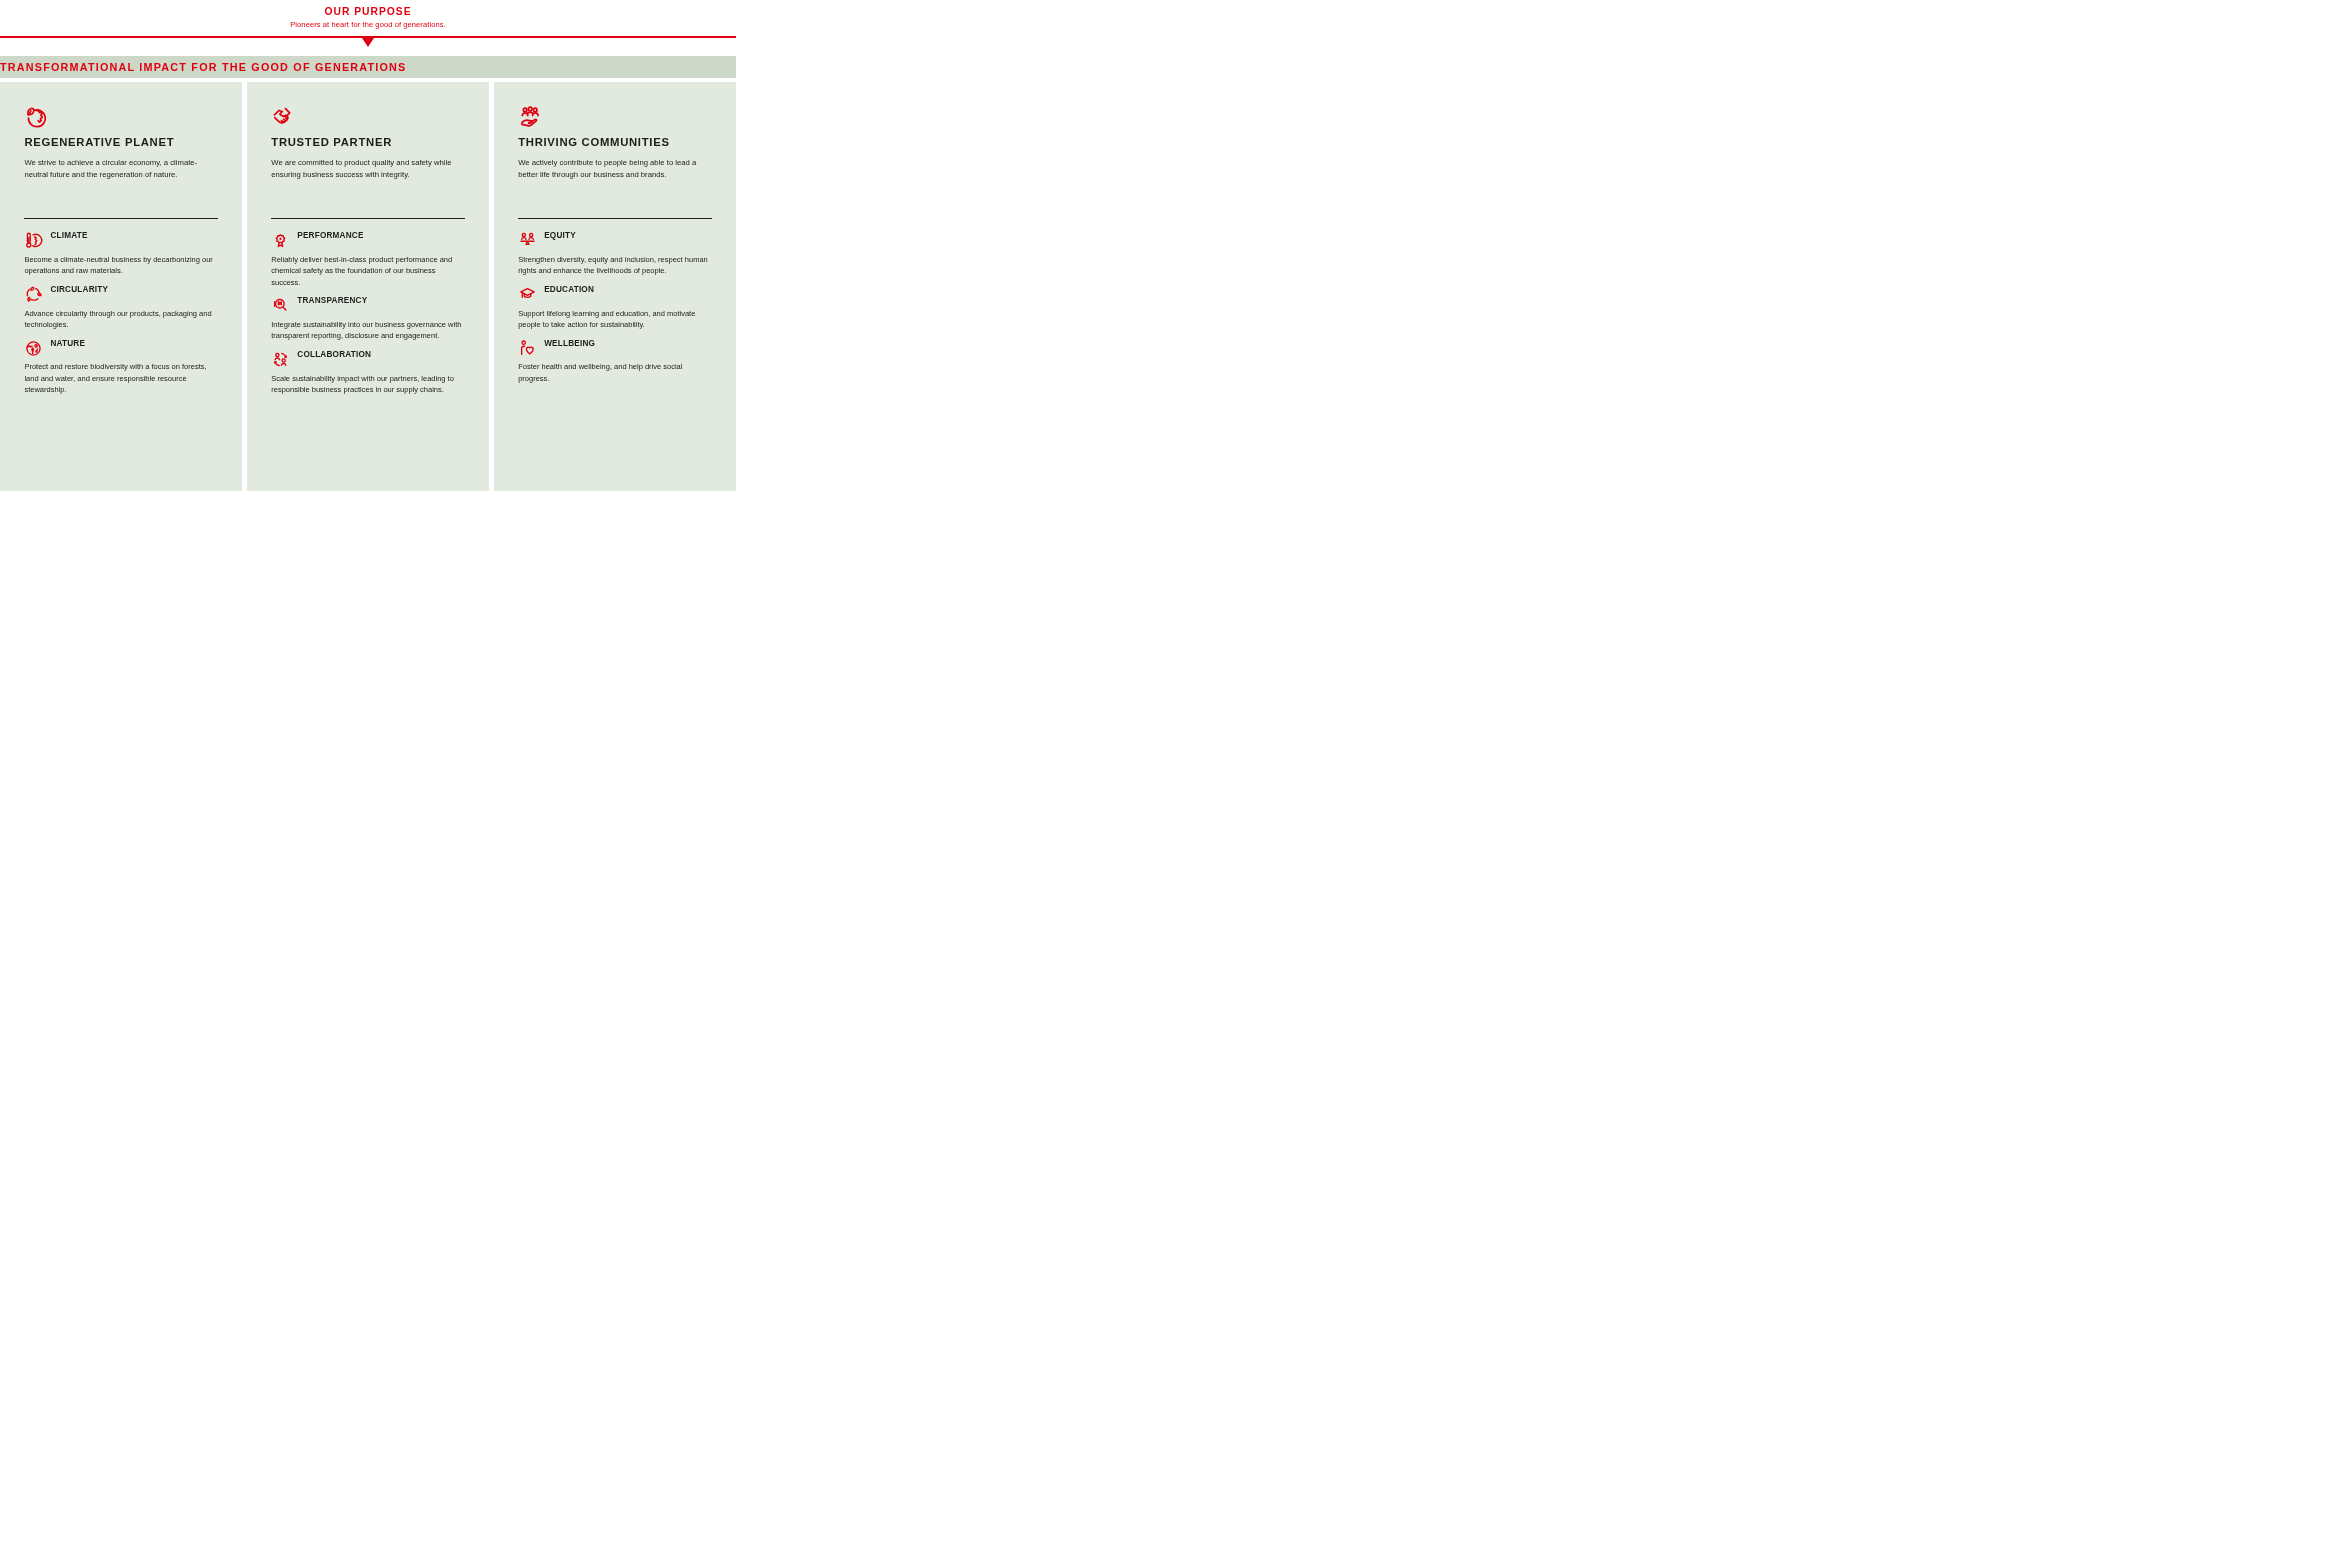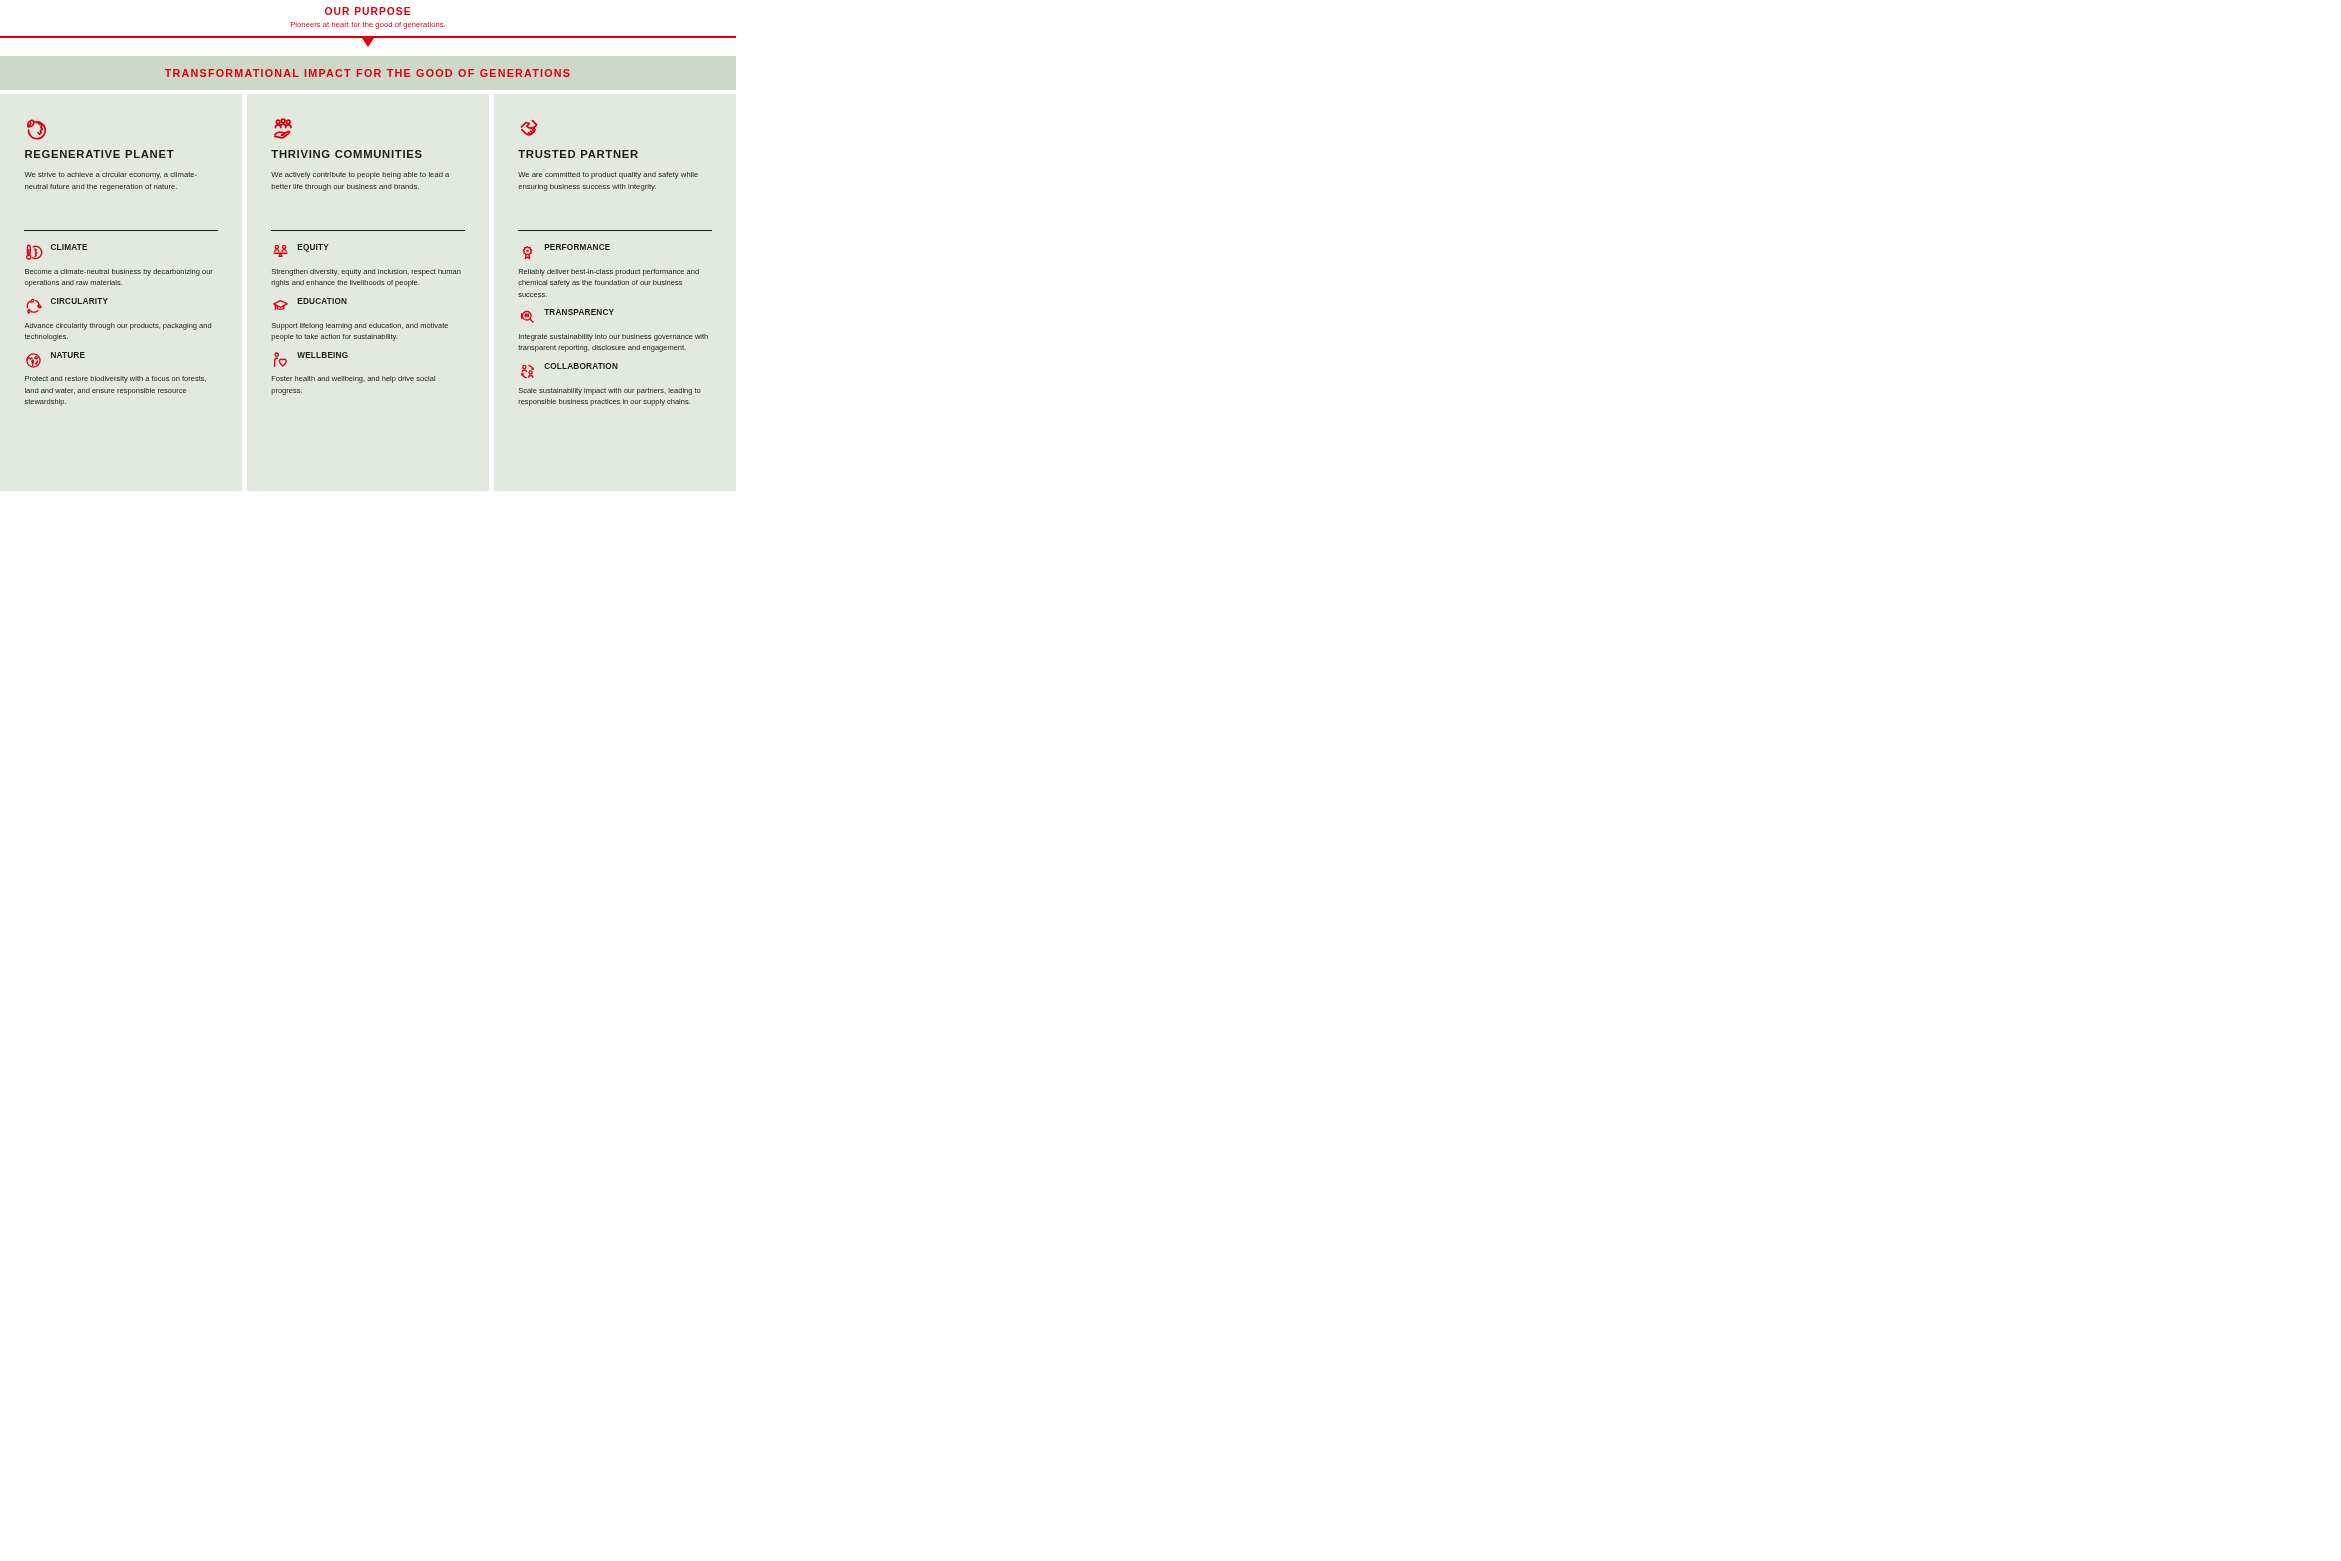--- a/index.html
+++ b/index.html
@@ -39,25 +39,25 @@
     width: 0; height: 0;
     margin: 0 auto;
     border-left: 6.6px solid transparent;
     border-right: 6.6px solid transparent;
     border-top: 9.4px solid #e1000f;
   }
 
   
   .impact-banner {
     margin-top: 9.4px;
-    height: 34px;
+    height: 22px;
     background: #cdd8c9;
     display: flex;
     align-items: center;
-    justify-content: center;
+    justify-content: flex-start;
   }
   .impact-banner span {
     color: #e1000f;
     font-size: 10.8px;
     font-weight: bold;
     letter-spacing: 1.2px;
     white-space: nowrap;
   }
 
   
@@ -200,20 +200,80 @@
               <circle class="ic" cx="15.3" cy="8.6" r="1.5"></circle>
               <circle class="ic-fill" cx="15.3" cy="8.6" r="0.55"></circle>
               <path class="ic" d="M4.2 10.5l2.6-2 1.4 1.8 2-1.4"></path>
               <path class="ic" d="M10.9 11.2c-1.3 1.5-1.3 3 .1 4.4 1.5-1.3 1.5-2.8-.1-4.4zM11 15.6v2.6"></path>
               <path class="ic" d="M16.9 12.6a5.3 5.3 0 0 1-1.6 3.6M15 15.2l.3 1.3 1.4-.3"></path>
             </svg>
           </span>
           <h3 class="focus-label">NATURE</h3>
         </div>
         <p class="focus-text">Protect and restore biodiversity with a focus on forests, land and water, and ensure responsible resource stewardship.</p>
+      </section>
+    </article>
+
+    <article class="pillar">
+      <div class="pillar-icon">
+        <svg viewBox="0 0 24 24">
+          <path class="ic" d="M14.2 3.6l4.2 4.2-2.2 2.2"></path>
+          <path class="ic" d="M3.4 9.8l4.4-4.4 3.4 1-2.5 2.5c2.3 2.4 4.3 2.8 6.1 1.2l1.5 1.5c1 1-.1 2.6-1.5 3.9-2.6 2.4-5.2 2.6-7.6.4L3.7 12.4"></path>
+          <path class="ic" d="M10.4 15.3l1.3 1.3M12.4 13.9l1.3 1.3M14.3 12.4l1.3 1.3"></path>
+        </svg>
+      </div>
+      <h2 class="pillar-title">TRUSTED PARTNER</h2>
+      <p class="pillar-intro">We are committed to product quality and safety while ensuring business success with integrity.</p>
+      <hr class="pillar-divider">
+
+      <section class="focus">
+        <div class="focus-head">
+          <span>
+            <svg viewBox="0 0 24 24">
+              <path class="ic" d="M12 4.6L13.44 6.05 15.47 5.86 15.64 7.9 17.32 9.06 16.14 10.73 16.68 12.7 14.7 13.22 13.85 15.07 12 14.2 10.15 15.07 9.3 13.22 7.32 12.7 7.86 10.73 6.68 9.06 8.36 7.9 8.53 5.86 10.56 6.05z"></path>
+              <path class="ic-fill" d="M12 7.8L12.56 9.23 14.09 9.32 12.9 10.29 13.29 11.78 12 10.95 10.71 11.78 11.1 10.29 9.91 9.32 11.44 9.23z"></path>
+              <path class="ic" d="M10.2 15.2l-1 4.4 2.8-1.7M13.8 15.2l1 4.4-2.8-1.7"></path>
+            </svg>
+          </span>
+          <h3 class="focus-label">PERFORMANCE</h3>
+        </div>
+        <p class="focus-text">Reliably deliver best-in-class product performance and chemical safety as the foundation of our business success.</p>
+      </section>
+
+      <section class="focus">
+        <div class="focus-head">
+          <span>
+            <svg viewBox="0 0 24 24">
+              <path class="ic" d="M4.6 7.2v6"></path>
+              <circle class="ic" cx="11.2" cy="9.8" r="5.4"></circle>
+              <path class="ic" d="M15.2 13.9l3.6 3.8"></path>
+              <path class="ic" d="M9.3 7.4v3.2M11.2 7.4v3.2M13.1 7.4v3.2"></path>
+              <path class="ic-fill" d="M8.85 11.9h.9v.9h-.9zM10.75 11.9h.9v.9h-.9zM12.65 11.9h.9v.9h-.9z"></path>
+            </svg>
+          </span>
+          <h3 class="focus-label">TRANSPARENCY</h3>
+        </div>
+        <p class="focus-text">Integrate sustainability into our business governance with transparent reporting, disclosure and engagement.</p>
+      </section>
+
+      <section class="focus">
+        <div class="focus-head">
+          <span>
+            <svg viewBox="0 0 24 24">
+              <circle class="ic" cx="8" cy="6.3" r="2"></circle>
+              <path class="ic" d="M5.2 12.2a2.9 2.9 0 0 1 5.6 0"></path>
+              <circle class="ic" cx="16" cy="13.3" r="2"></circle>
+              <path class="ic" d="M13.2 19.2a2.9 2.9 0 0 1 5.6 0"></path>
+              <path class="ic" d="M13.6 4.2a8 8 0 0 1 5.5 5.2M19.5 7.7l-.4 1.7-1.6-.5"></path>
+              <path class="ic" d="M10.4 19.8a8 8 0 0 1-5.5-5.2M4.5 16.3l.4-1.7 1.6.5"></path>
+            </svg>
+          </span>
+          <h3 class="focus-label">COLLABORATION</h3>
+        </div>
+        <p class="focus-text">Scale sustainability impact with our partners, leading to responsible business practices in our supply chains.</p>
       </section>
     </article>
 
     <article class="pillar">
       <div class="pillar-icon">
         <svg viewBox="0 0 24 24">
           <circle class="ic" cx="7" cy="4.8" r="1.7"></circle>
           <circle class="ic" cx="12" cy="3.9" r="1.8"></circle>
           <circle class="ic" cx="17" cy="4.8" r="1.7"></circle>
           <path class="ic" d="M4.3 10.4a2.7 2.7 0 0 1 5.4 0M9.3 9.6a2.7 2.7 0 0 1 5.4 0M14.3 10.4a2.7 2.7 0 0 1 5.4 0"></path>
@@ -264,80 +324,20 @@
               <path class="ic" d="M4.6 19.5v-7.4c0-1.8 1.2-3 2.9-3h.8"></path>
               <path class="ic" d="M14.9 19s-4.3-3-4.3-5.9c0-1.6 1.2-2.8 2.7-2.8 1 0 1.6.7 1.6.7s.6-.7 1.6-.7c1.5 0 2.7 1.2 2.7 2.8 0 2.9-4.3 5.9-4.3 5.9z"></path>
             </svg>
           </span>
           <h3 class="focus-label">WELLBEING</h3>
         </div>
         <p class="focus-text">Foster health and wellbeing, and help drive social progress.</p>
       </section>
     </article>
 
-    <article class="pillar">
-      <div class="pillar-icon">
-        <svg viewBox="0 0 24 24">
-          <path class="ic" d="M14.2 3.6l4.2 4.2-2.2 2.2"></path>
-          <path class="ic" d="M3.4 9.8l4.4-4.4 3.4 1-2.5 2.5c2.3 2.4 4.3 2.8 6.1 1.2l1.5 1.5c1 1-.1 2.6-1.5 3.9-2.6 2.4-5.2 2.6-7.6.4L3.7 12.4"></path>
-          <path class="ic" d="M10.4 15.3l1.3 1.3M12.4 13.9l1.3 1.3M14.3 12.4l1.3 1.3"></path>
-        </svg>
-      </div>
-      <h2 class="pillar-title">TRUSTED PARTNER</h2>
-      <p class="pillar-intro">We are committed to product quality and safety while ensuring business success with integrity.</p>
-      <hr class="pillar-divider">
-
-      <section class="focus">
-        <div class="focus-head">
-          <span>
-            <svg viewBox="0 0 24 24">
-              <path class="ic" d="M12 4.6L13.44 6.05 15.47 5.86 15.64 7.9 17.32 9.06 16.14 10.73 16.68 12.7 14.7 13.22 13.85 15.07 12 14.2 10.15 15.07 9.3 13.22 7.32 12.7 7.86 10.73 6.68 9.06 8.36 7.9 8.53 5.86 10.56 6.05z"></path>
-              <path class="ic-fill" d="M12 7.8L12.56 9.23 14.09 9.32 12.9 10.29 13.29 11.78 12 10.95 10.71 11.78 11.1 10.29 9.91 9.32 11.44 9.23z"></path>
-              <path class="ic" d="M10.2 15.2l-1 4.4 2.8-1.7M13.8 15.2l1 4.4-2.8-1.7"></path>
-            </svg>
-          </span>
-          <h3 class="focus-label">PERFORMANCE</h3>
-        </div>
-        <p class="focus-text">Reliably deliver best-in-class product performance and chemical safety as the foundation of our business success.</p>
-      </section>
-
-      <section class="focus">
-        <div class="focus-head">
-          <span>
-            <svg viewBox="0 0 24 24">
-              <path class="ic" d="M4.6 7.2v6"></path>
-              <circle class="ic" cx="11.2" cy="9.8" r="5.4"></circle>
-              <path class="ic" d="M15.2 13.9l3.6 3.8"></path>
-              <path class="ic" d="M9.3 7.4v3.2M11.2 7.4v3.2M13.1 7.4v3.2"></path>
-              <path class="ic-fill" d="M8.85 11.9h.9v.9h-.9zM10.75 11.9h.9v.9h-.9zM12.65 11.9h.9v.9h-.9z"></path>
-            </svg>
-          </span>
-          <h3 class="focus-label">TRANSPARENCY</h3>
-        </div>
-        <p class="focus-text">Integrate sustainability into our business governance with transparent reporting, disclosure and engagement.</p>
-      </section>
-
-      <section class="focus">
-        <div class="focus-head">
-          <span>
-            <svg viewBox="0 0 24 24">
-              <circle class="ic" cx="8" cy="6.3" r="2"></circle>
-              <path class="ic" d="M5.2 12.2a2.9 2.9 0 0 1 5.6 0"></path>
-              <circle class="ic" cx="16" cy="13.3" r="2"></circle>
-              <path class="ic" d="M13.2 19.2a2.9 2.9 0 0 1 5.6 0"></path>
-              <path class="ic" d="M13.6 4.2a8 8 0 0 1 5.5 5.2M19.5 7.7l-.4 1.7-1.6-.5"></path>
-              <path class="ic" d="M10.4 19.8a8 8 0 0 1-5.5-5.2M4.5 16.3l.4-1.7 1.6.5"></path>
-            </svg>
-          </span>
-          <h3 class="focus-label">COLLABORATION</h3>
-        </div>
-        <p class="focus-text">Scale sustainability impact with our partners, leading to responsible business practices in our supply chains.</p>
-      </section>
-    </article>
-
   </main>
 
   <footer class="footer-banner">
     <span>PRODUCTS</span>
     <span>PEOPLE</span>
     <span>PERFORMANCE</span>
   </footer>
 
 </div>
 

